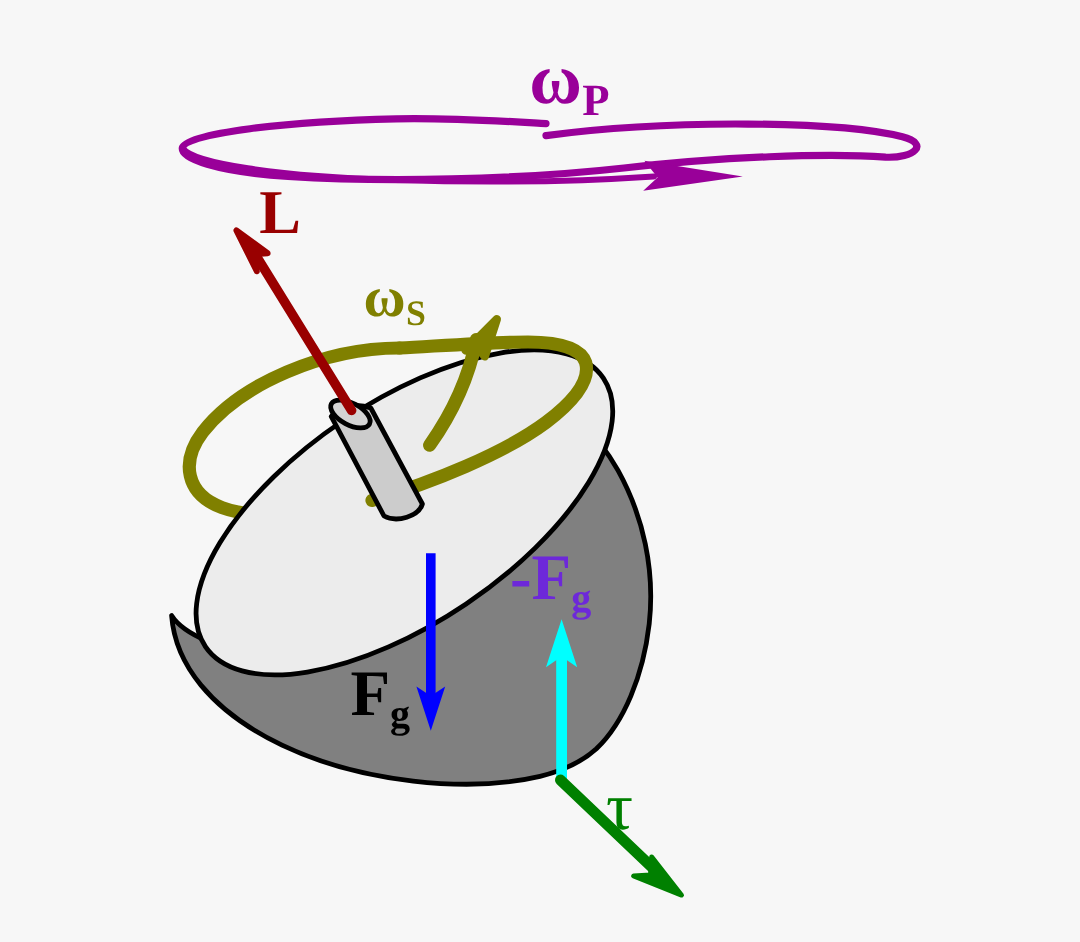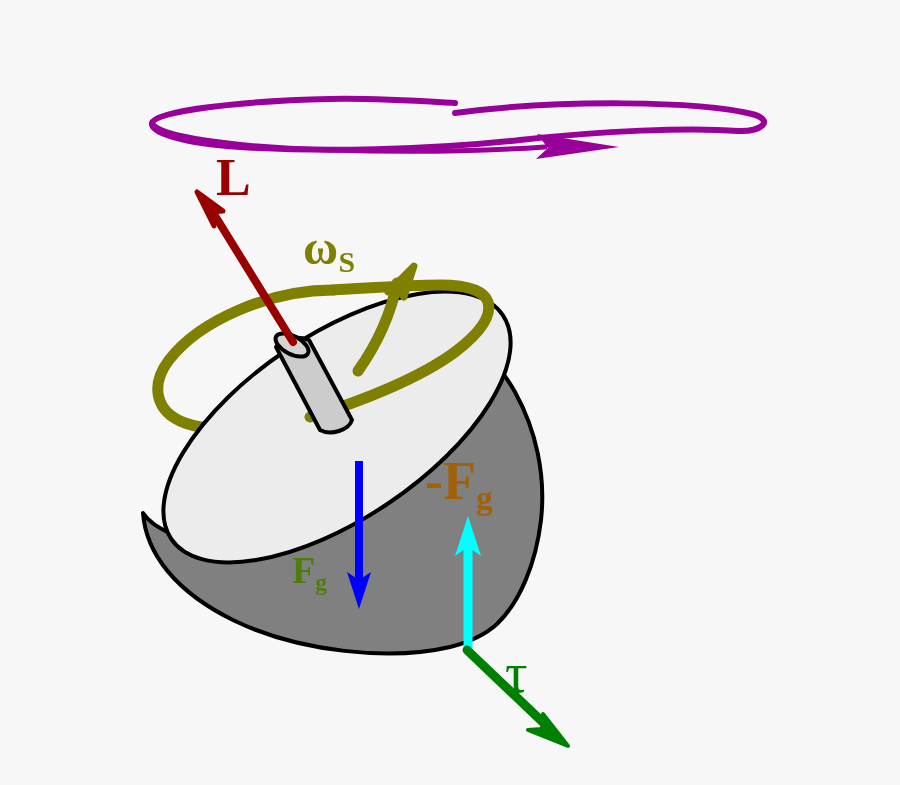--- a/index.html
+++ b/index.html
@@ -36,22 +36,22 @@
   .lbl .gsub {
     font-size: 0.62em;
     font-weight: bold;
     position: relative;
     top: 0.30em;
   }
 
   #label-omega-p { left: 441px; top: 36px; font-size: 60px; color: #990099; }
   #label-omega-s { left: 303px; top: 196px; font-size: 48px; color: #808000; margin-top: 28px; }
   #label-L       { left: 216px; top: 152px; font-size: 52px; color: #990000; }
-  #label-Fg      { left: 292px; top: 551px; font-size: 38px; color: #4d7c0f; }
-  #label-negFg   { left: 425px; top: 454px; font-size: 54px; color: #a16207; }
+  #label-Fg      { left: 292px; top: 551px; font-size: 54px; color: #000000; }
+  #label-negFg   { left: 425px; top: 454px; font-size: 54px; color: #6d28d9; }
   #label-tau     { left: 505px; top: 645px; font-size: 56px; color: #008000; font-weight: normal; }
 </style>
 </head>
 <body>
 
 <div id="stage">
 
   <svg id="diagram" width="900" height="785" viewBox="0 0 900 785">
 
     <defs>
@@ -143,20 +143,23 @@
       <path d="M 468 516 L 455 556 L 468 547 L 481 556 Z" fill="#00ffff"></path>
     </g>
 
     <g>
       <line x1="467" y1="650" x2="551" y2="730" stroke="#008000" stroke-width="9" stroke-linecap="round"></line>
       <path d="M 568 746 L 528 730 L 542 729 L 543 714 Z" fill="#008000" stroke="#008000" stroke-width="4" stroke-linejoin="round"></path>
     </g>
 
   </svg>
 
+  <div class="lbl" id="label-omega-p">
+    <span>ω</span><span class="sub">P</span>
+  </div>
 
   <div class="lbl" id="label-L">
     <span>L</span>
   </div>
 
   <div class="lbl" id="label-omega-s">
     <span>ω</span><span class="sub">S</span>
   </div>
 
   <div class="lbl" id="label-Fg">

